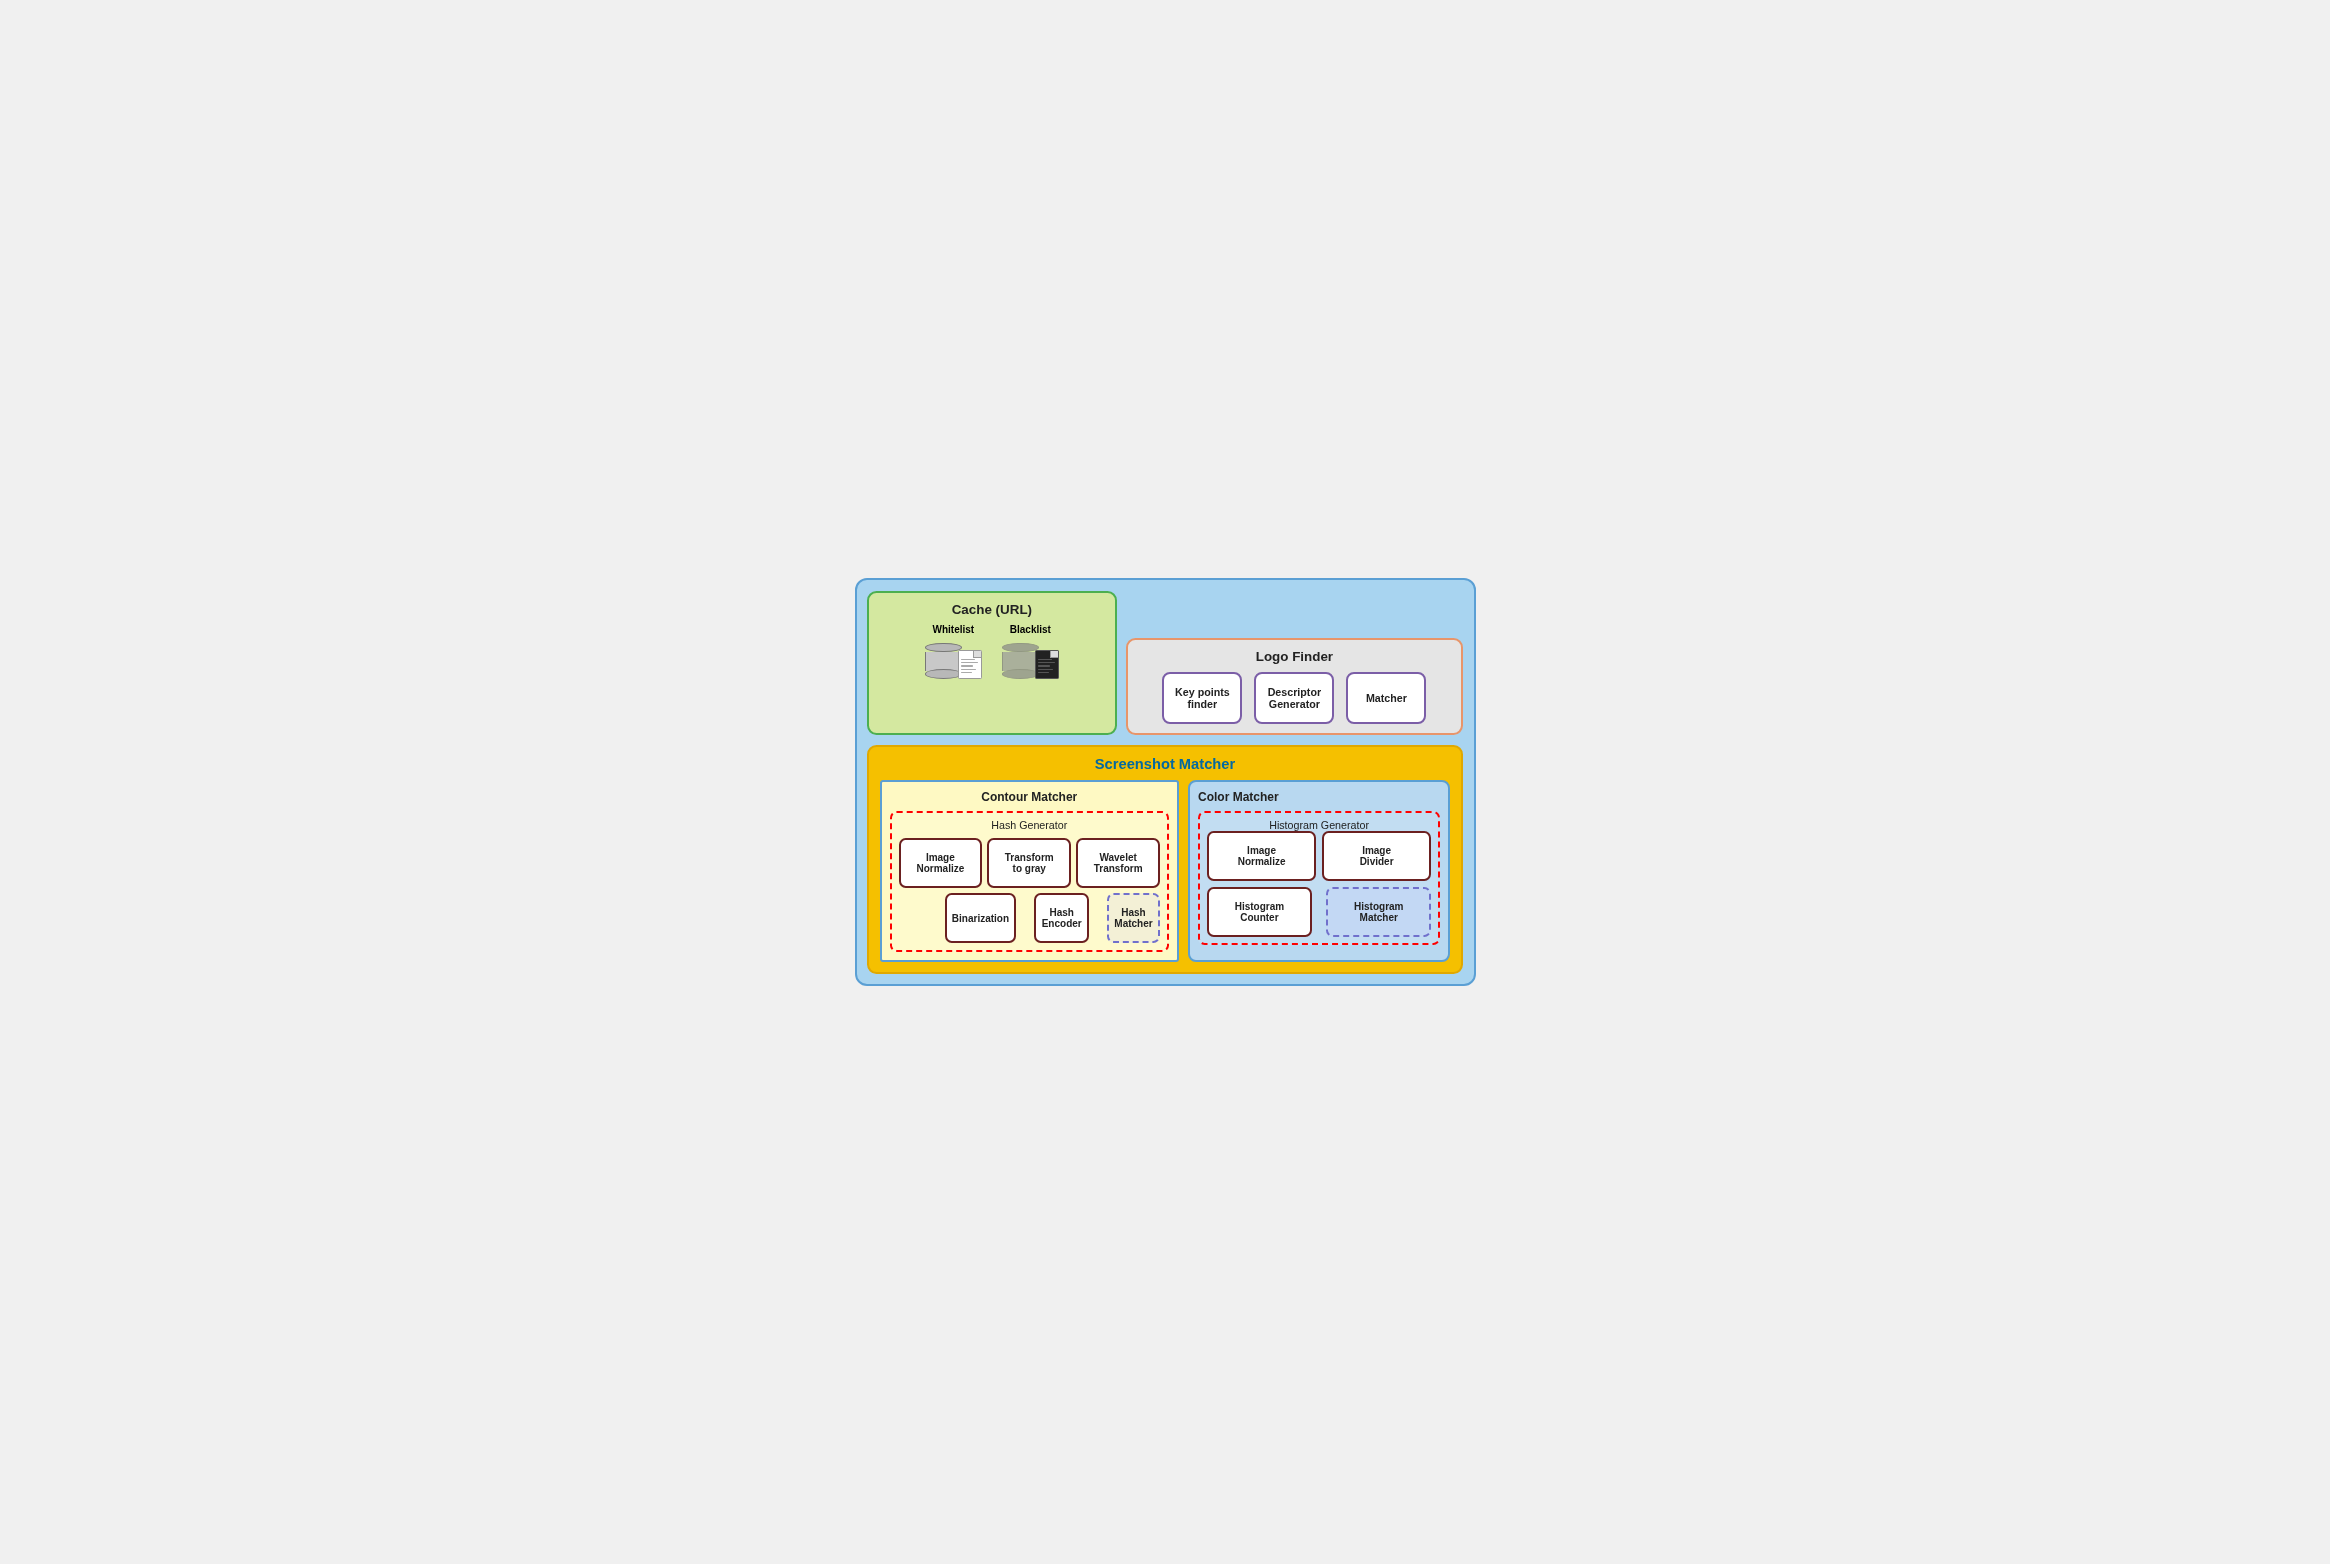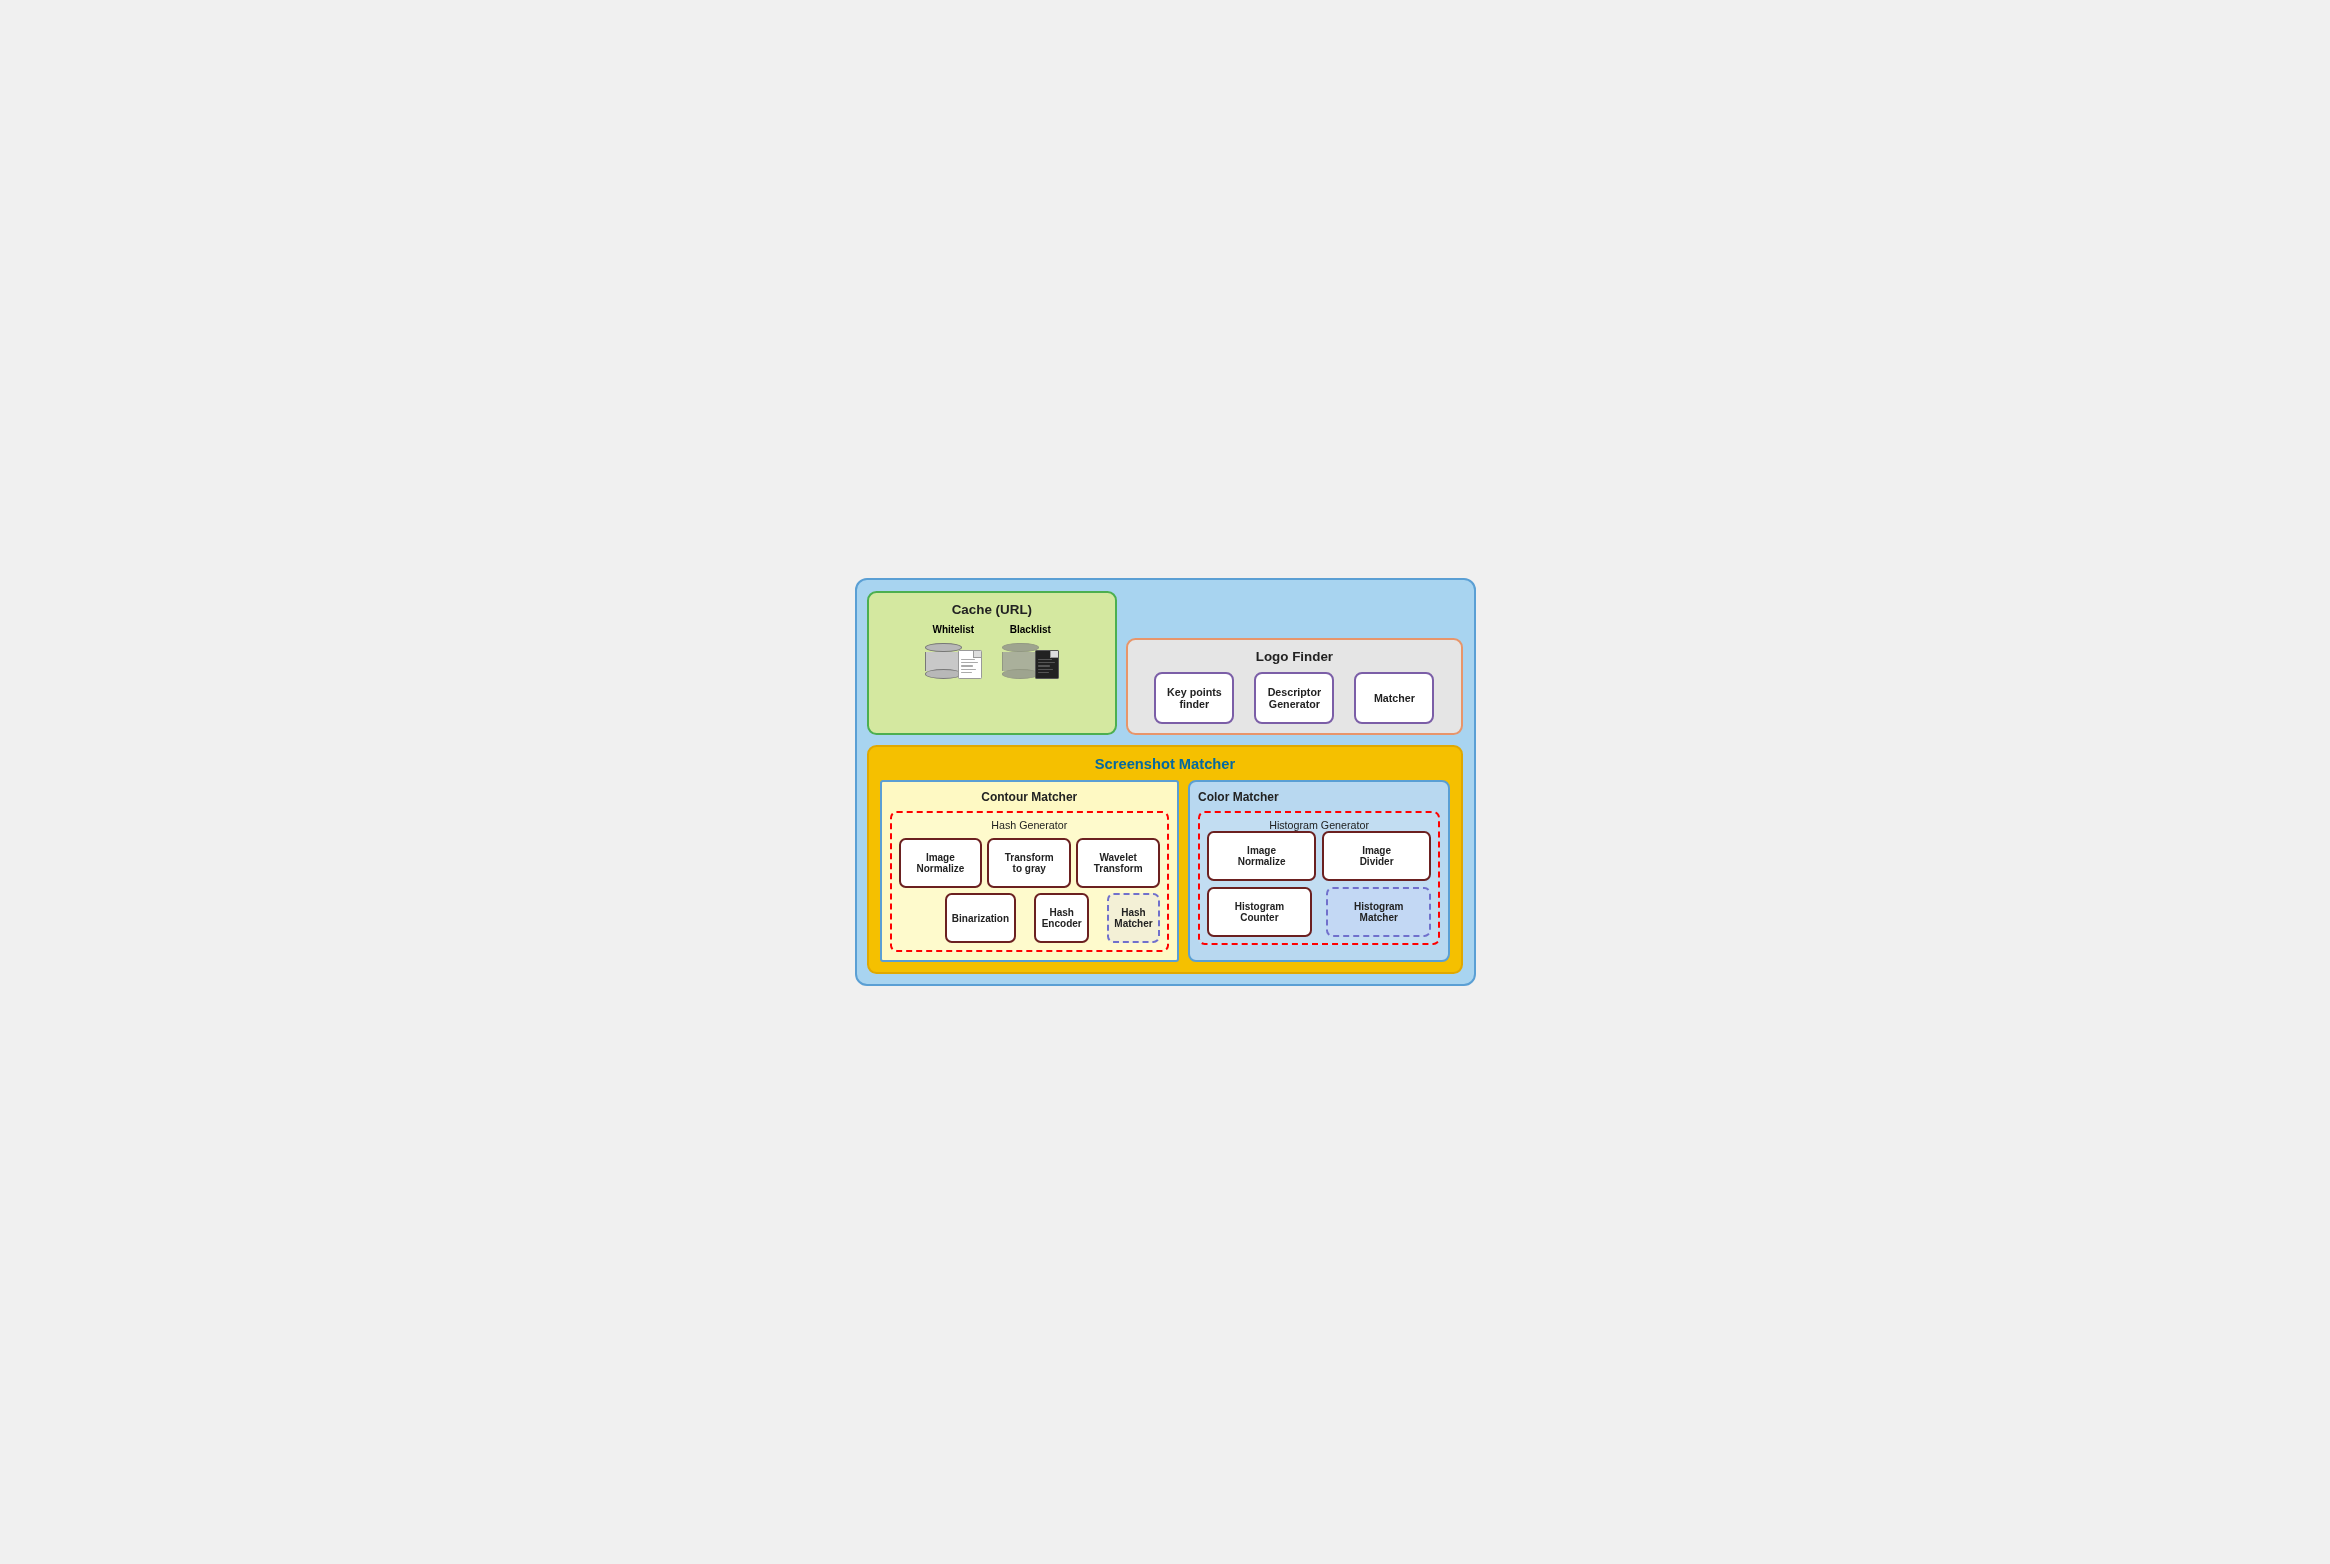--- a/index.html
+++ b/index.html
@@ -58,21 +58,21 @@
     .logo-finder-title {
       font-size: 13.4px;
       font-weight: bold;
       text-align: center;
       margin-bottom: 8px;
       color: #222;
     }
 
     .logo-finder-items {
       display: flex;
-      gap: 20px;
+      gap: 12px;
       justify-content: center;
     }
 
     .logo-item {
       background: white;
       border: 2px solid #7b5ea7;
       border-radius: 8px;
       padding: 12px 9.4px;
       text-align: center;
       font-size: 10.7px;

